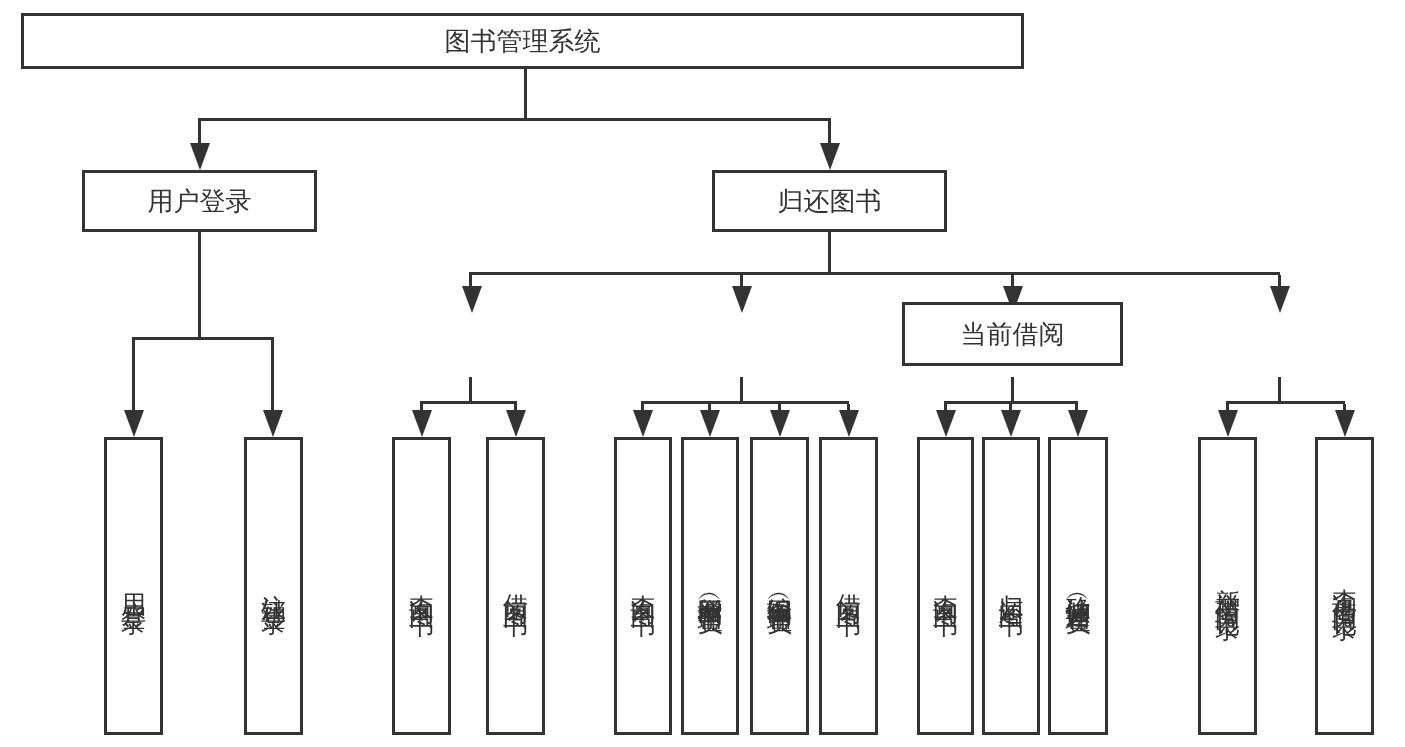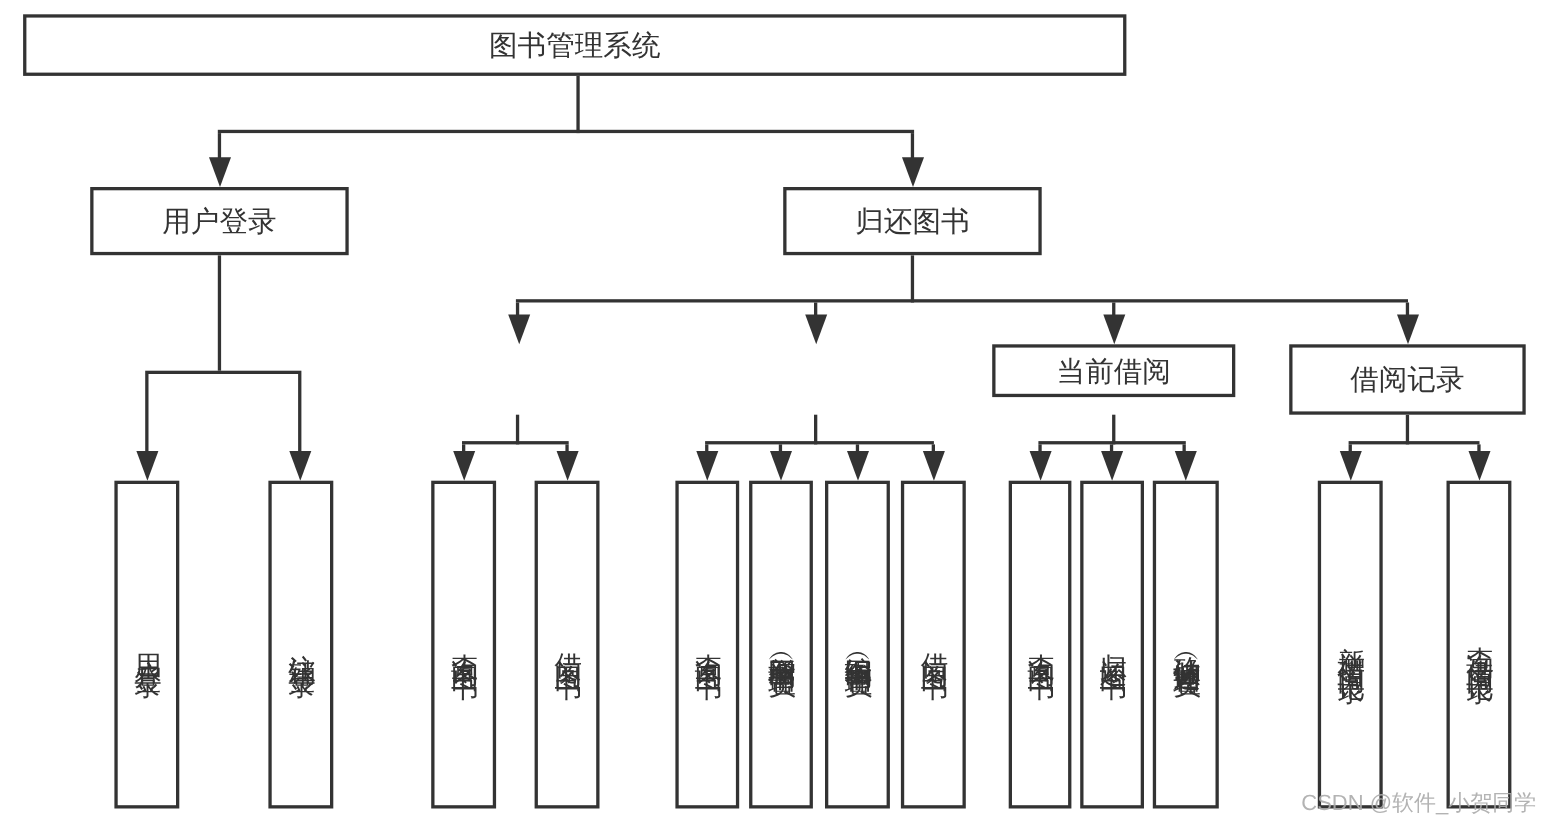--- a/index.html
+++ b/index.html
@@ -90,35 +90,33 @@
   <div class="line" style="left:1226px;top:404px;width:3px;height:10px"></div>
   <div class="arrow" style="left:1218px;top:410px"></div>
   <div class="line" style="left:1343px;top:404px;width:3px;height:10px"></div>
   <div class="arrow" style="left:1335px;top:410px"></div>
 
   <div class="box" style="left:21px;top:13px;width:1003px;height:56px">图书管理系统</div>
 
   <div class="box" style="left:82px;top:170px;width:235px;height:62px">用户登录</div>
   <div class="box" style="left:712px;top:170px;width:235px;height:62px">归还图书</div>
 
-  <div class="box" style="left:902px;top:313px;width:221px;height:48px">当前借阅</div>
-  <div class="box" style="left:1172px;top:313px;width:215px;height:64px">借阅记录</div>
+  <div class="box" style="left:902px;top:302px;width:221px;height:64px">当前借阅</div>
 
   <div class="box vbox" style="left:104px;top:437px;width:59px;height:298px">用户登录</div>
   <div class="box vbox" style="left:244px;top:437px;width:59px;height:298px">注销登录</div>
 
   <div class="box vbox" style="left:392px;top:437px;width:59px;height:298px">查询图书</div>
   <div class="box vbox" style="left:486px;top:437px;width:59px;height:298px">借阅图书</div>
 
   <div class="box vbox" style="left:614px;top:437px;width:58px;height:298px">查询图书</div>
   <div class="box vbox ls-tight" style="left:681px;top:437px;width:58px;height:298px">新增图书（管理员）</div>
   <div class="box vbox ls-tight" style="left:750px;top:437px;width:59px;height:298px">编辑图书（管理员）</div>
   <div class="box vbox" style="left:819px;top:437px;width:59px;height:298px">借阅图书</div>
 
   <div class="box vbox" style="left:917px;top:437px;width:57px;height:298px">查询图书</div>
   <div class="box vbox" style="left:982px;top:437px;width:58px;height:298px">归还图书</div>
   <div class="box vbox ls-tight" style="left:1048px;top:437px;width:60px;height:298px">确认归还（管理员）</div>
 
   <div class="box vbox" style="left:1198px;top:437px;width:59px;height:298px">新增借阅记录</div>
   <div class="box vbox" style="left:1315px;top:437px;width:59px;height:298px">查询借阅记录</div>
 
-  <div class="watermark">CSDN @软件_小贺同学</div>
 </div>
 
 </body></html>

